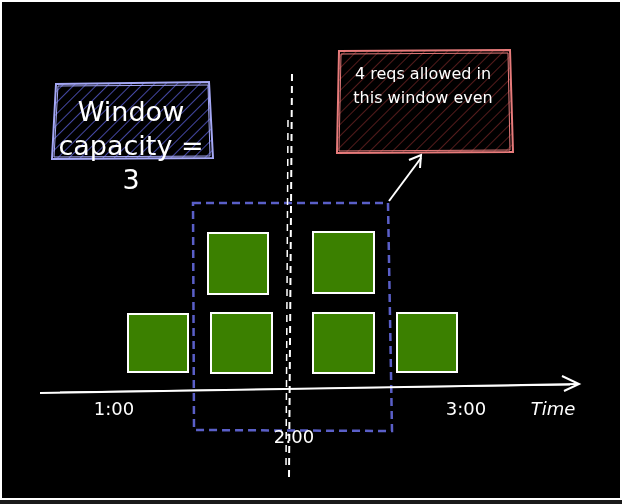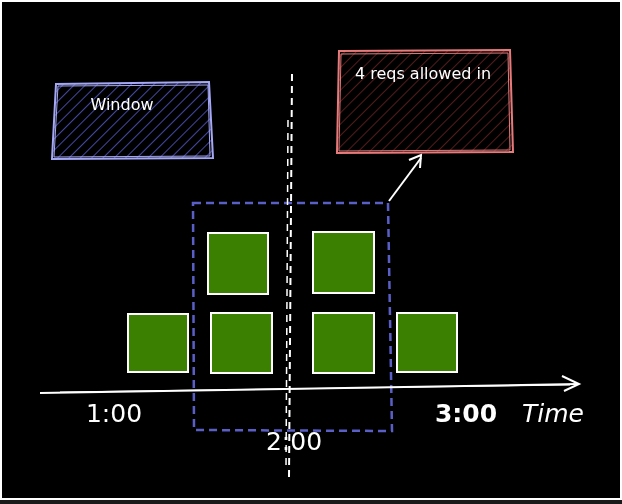--- a/index.html
+++ b/index.html
@@ -7,23 +7,23 @@
     .canvas {
       position: absolute; left: 2px; top: 2px; width: 618px; height: 496px;
       background: #000000;
     }
     .bottom-strip { position: absolute; left: 0; top: 500px; width: 622px; height: 4px; background: #1a1a1a; }
     svg { position: absolute; left: 0; top: 0; }
     .lbl {
       position: absolute; color: #ffffff;
       font-family: "DejaVu Sans", sans-serif; text-align: center; line-height: 1.25;
     }
-    .note-window { left: 42px; top: 95px; width: 160px; font-size: 16px; }
+    .note-window { left: 51px; top: 95px; width: 160px; font-size: 27px; }
     .note-allowed { left: 340px; top: 62px; width: 166px; font-size: 16px; line-height: 1.5; }
-    .tick { top: 398px; font-size: 25px; }
+    .tick { top: 398px; font-size: 18px; }
   </style>
 </head>
 <body>
 
 <div class="canvas"></div>
 <div class="bottom-strip"></div>
 
 <svg width="622" height="504" viewBox="0 0 622 504">
   <defs>
     <pattern id="hatchBlue" width="8" height="8" patternUnits="userSpaceOnUse" patternTransform="rotate(45)">
@@ -69,22 +69,24 @@
 
   <g>
     <line x1="40" y1="393" x2="578" y2="384" stroke="#ffffff" stroke-width="2"></line>
     <line x1="60" y1="392" x2="570" y2="385" stroke="#ffffff" stroke-width="1"></line>
     <path d="M562 376 L579 384 L564 391" fill="none" stroke="#ffffff" stroke-width="2"></path>
   </g>
 </svg>
 
 <div class="lbl note-window">
   <div>Window</div>
+  <div>capacity = 3</div>
 </div>
 
 <div class="lbl note-allowed">
   <div>4 reqs allowed in</div>
+  <div>this window even</div>
 </div>
 
 <div class="lbl tick" style="left:84px;width:60px;">1:00</div>
 <div class="lbl tick" style="left:264px;width:60px;margin-top:28px;">2:00</div>
-<div class="lbl tick" style="left:434px;width:64px;font-weight:bold;">3:00</div>
+<div class="lbl tick" style="left:434px;width:64px;">3:00</div>
 <div class="lbl tick" style="left:518px;width:70px;font-style:italic;">Time</div>
 
 </body></html>

